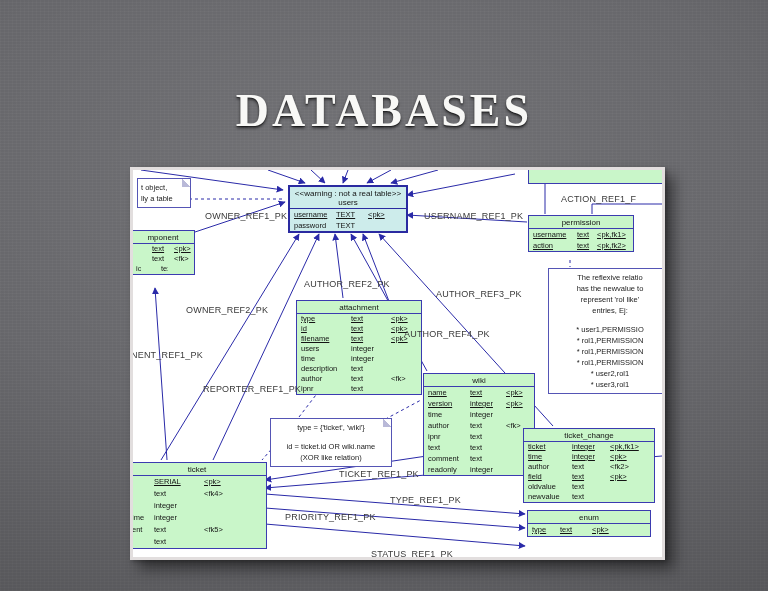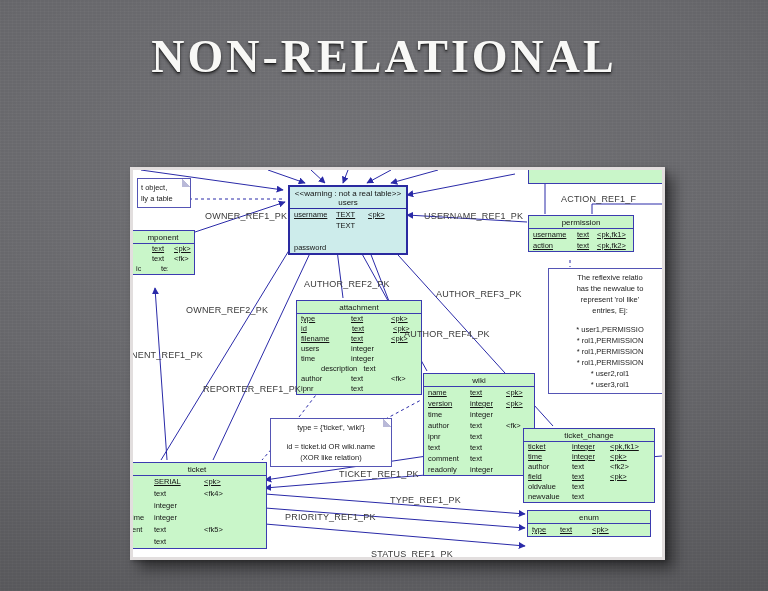--- a/index.html
+++ b/index.html
@@ -33,21 +33,21 @@
   .note::after{content:"";position:absolute;top:0;right:0;width:8px;height:8px;
     background:linear-gradient(225deg,#fff 0 49%,#b9b9d8 50% 100%);}
   .note div{min-height:8px;}
   .rlabel{position:absolute;font-size:9px;letter-spacing:0.2px;color:var(--label-text,#3a3a3a);white-space:nowrap;}
   .sliver{position:absolute;background:var(--table-green,#c9f6c9);border:1px solid var(--border-blue,#3b3bb0);}
 </style>
 </head>
 <body>
 
 <div class="stage">
-  <h1 class="title"><span>NON-RELATIONAL</span><br></h1>
+  <h1 class="title"><br><span>DATABASES</span></h1>
 
   <div class="diagram" id="diagram">
     <svg id="lines" width="529" height="387" viewBox="0 0 529 387">
       <defs>
         <marker id="arr" viewBox="0 0 10 10" refX="9" refY="5" markerWidth="7" markerHeight="7" orient="auto">
           <path d="M0,0 L10,5 L0,10 z" fill="var(--line-blue,#2a2aa8)"></path>
         </marker>
       </defs>
     <polyline points="8,0 150,20" fill="none" stroke="var(--line-blue,#2a2aa8)" stroke-width="1" marker-end="url(#arr)"></polyline>
         <polyline points="135,0 172,13" fill="none" stroke="var(--line-blue,#2a2aa8)" stroke-width="1" marker-end="url(#arr)"></polyline>
@@ -84,21 +84,21 @@
         <div class="hd">
           <div>&lt;&lt;warning : not a real table&gt;&gt;</div>
           <div>users</div>
         </div>
         <div class="rw" style="line-height: 11px;">
           <span class="u" style="width: 42px;">username</span>
           <span class="u" style="width: 32px;">TEXT</span>
           <span class="u" style="width: 26px;">&lt;pk&gt;</span>
         </div>
         <div class="rw" style="line-height: 11px;">
-          <span style="width: 42px; margin-top: 22px;">password</span>
+          <span style="width: 42px;">password</span>
           <span style="width: 32px;">TEXT</span>
           <span style="width: 26px;"></span>
         </div>
       </div>
       <div class="etable" style="left: -2px; top: 60px; width: 62px;">
         <div class="hd">mponent</div>
         <div class="rw" style="line-height: 10px;">
           <span class="u" style="width: 16px;"></span>
           <span class="u" style="width: 22px;">text</span>
           <span class="u" style="width: 20px;">&lt;pk&gt;</span>
@@ -127,41 +127,41 @@
           <span class="u" style="width: 36px;">&lt;pk,fk2&gt;</span>
         </div>
       </div>
       <div class="etable" style="left: 163px; top: 130px; width: 124px;">
         <div class="hd">attachment</div>
         <div class="rw" style="line-height: 10px;">
           <span class="u" style="width: 50px;">type</span>
           <span class="u" style="width: 40px;">text</span>
           <span class="u" style="width: 28px;">&lt;pk&gt;</span>
         </div>
-        <div class="rw" style="line-height: 10px; justify-content: space-between;">
+        <div class="rw" style="line-height: 10px;">
           <span class="u" style="width: 50px;">id</span>
           <span class="u" style="width: 40px;">text</span>
           <span class="u" style="width: 28px;">&lt;pk&gt;</span>
         </div>
         <div class="rw" style="line-height: 10px;">
           <span class="u" style="width: 50px;">filename</span>
           <span class="u" style="width: 40px;">text</span>
           <span class="u" style="width: 28px;">&lt;pk&gt;</span>
         </div>
         <div class="rw" style="line-height: 10px;">
           <span style="width: 50px;">users</span>
           <span style="width: 40px;">integer</span>
           <span style="width: 28px;"></span>
         </div>
         <div class="rw" style="line-height: 10px;">
           <span style="width: 50px;">time</span>
           <span style="width: 40px;">integer</span>
           <span style="width: 28px;"></span>
         </div>
-        <div class="rw" style="line-height: 10px; margin-left: 20px;">
+        <div class="rw" style="line-height: 10px;">
           <span style="width: 50px;">description</span>
           <span style="width: 40px;">text</span>
           <span style="width: 28px;"></span>
         </div>
         <div class="rw" style="line-height: 10px;">
           <span style="width: 50px;">author</span>
           <span style="width: 40px;">text</span>
           <span style="width: 28px;">&lt;fk&gt;</span>
         </div>
         <div class="rw" style="line-height: 10px;">

